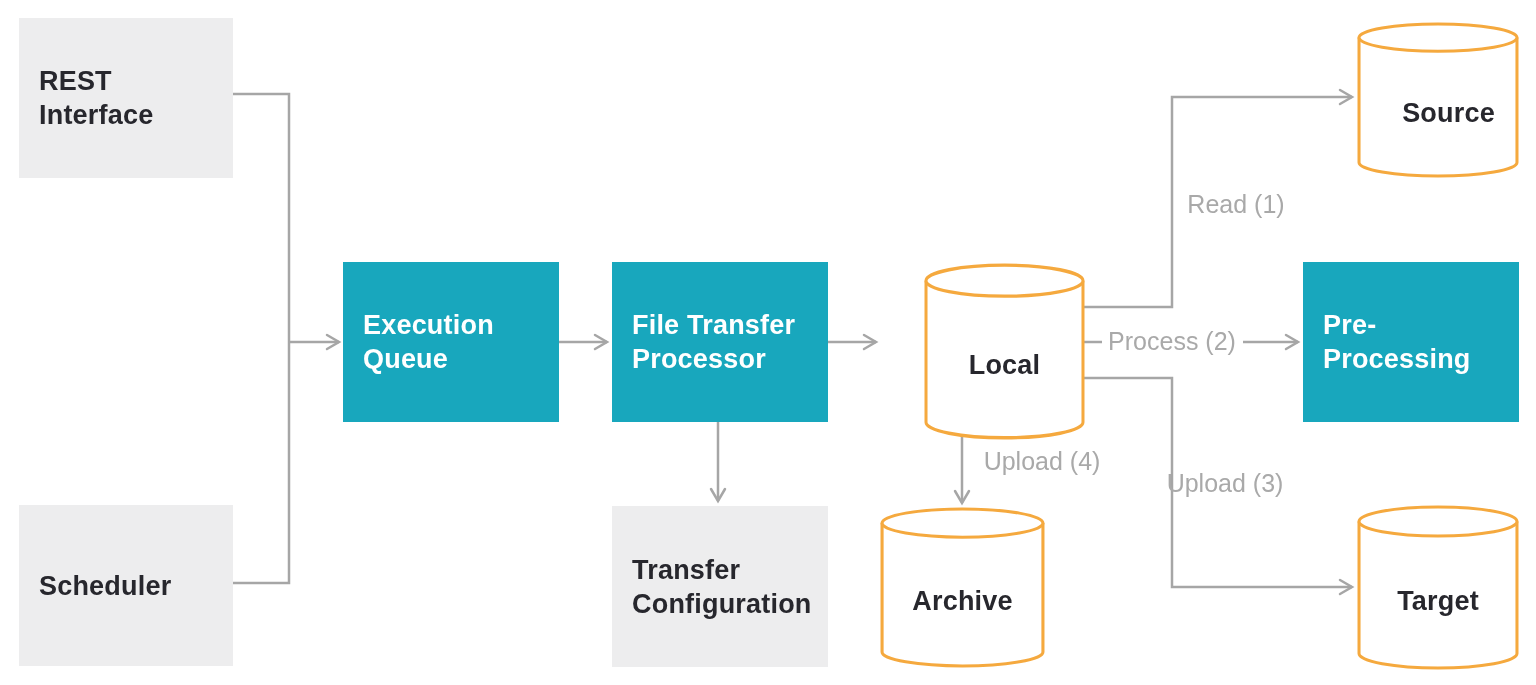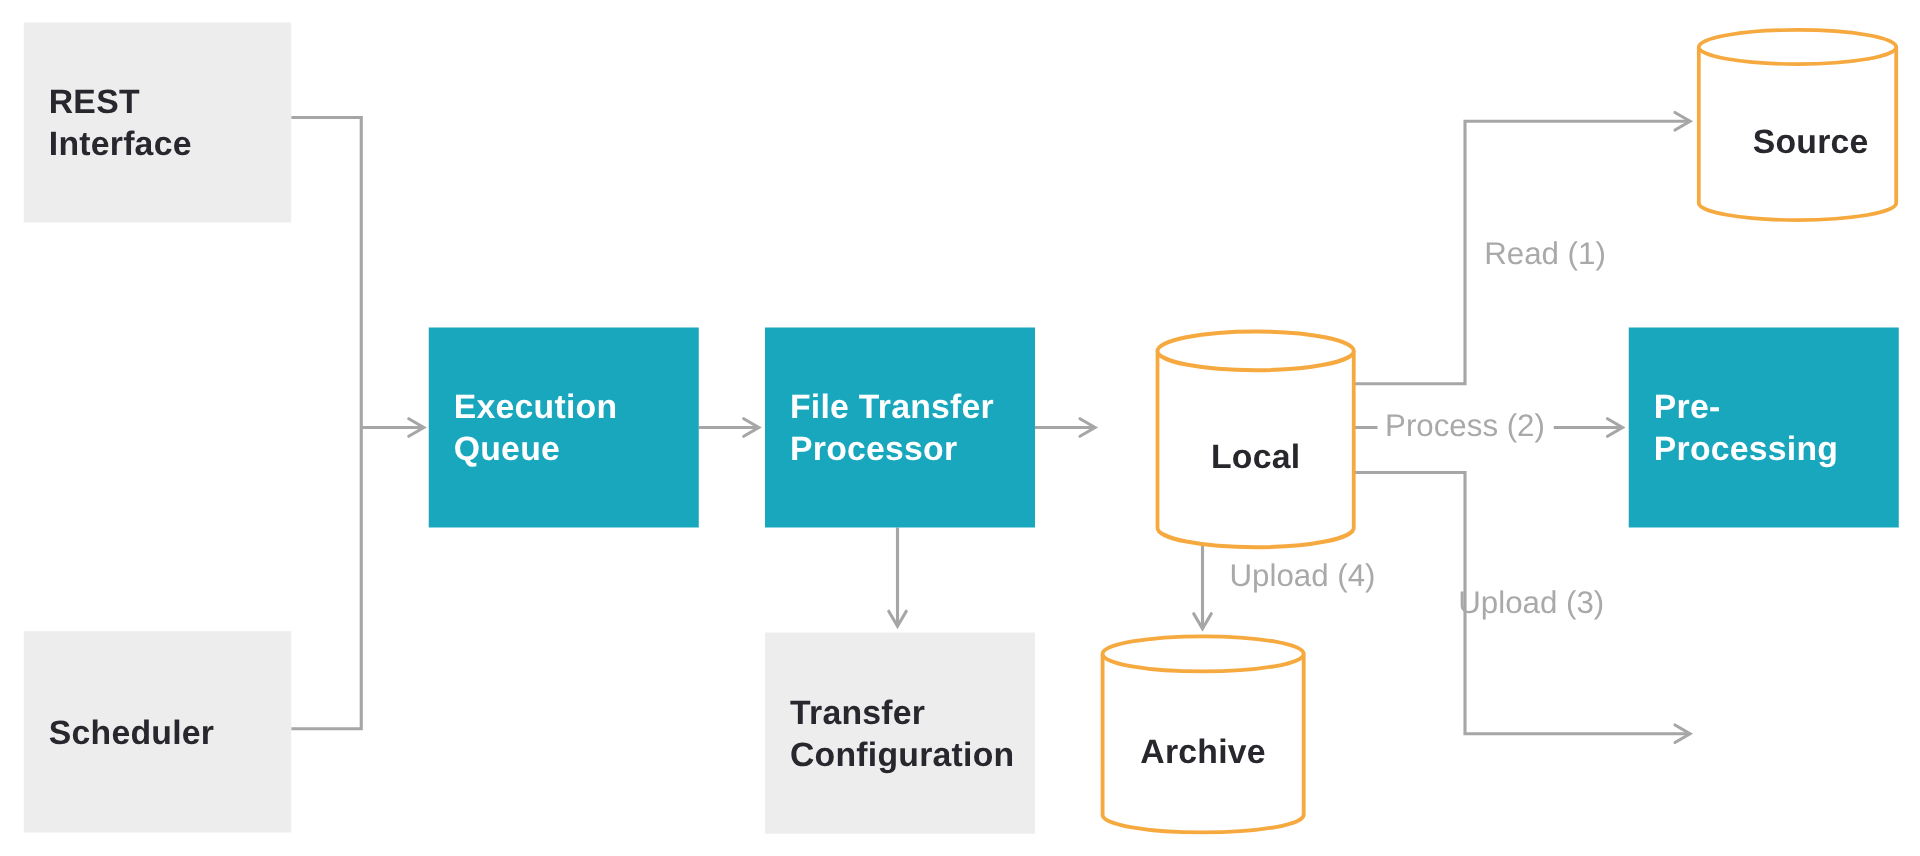--- a/index.html
+++ b/index.html
@@ -155,20 +155,27 @@
   </div>
 
   <div class="node cyl" style="left:1357px; top:22px; width:162px; height:156px;padding-left:21px;">
     <svg class="cyl-svg" viewBox="0 0 160 160" preserveAspectRatio="none" xmlns="http://www.w3.org/2000/svg">
       <path class="cyl-body" d="M2,16 L2,144 A78,14 0 0 0 158,144 L158,16"></path>
       <ellipse class="cyl-top" cx="80" cy="16" rx="78" ry="14"></ellipse>
     </svg>
     <span class="node-label">Source</span>
   </div>
 
+  <div class="node cyl" style="left:1357px; top:505px; width:162px; height:165px;">
+    <svg class="cyl-svg" viewBox="0 0 160 160" preserveAspectRatio="none" xmlns="http://www.w3.org/2000/svg">
+      <path class="cyl-body" d="M2,16 L2,144 A78,14 0 0 0 158,144 L158,16"></path>
+      <ellipse class="cyl-top" cx="80" cy="16" rx="78" ry="14"></ellipse>
+    </svg>
+    <span class="node-label">Target</span>
+  </div>
 
   <div class="edge-label" style="left:1236px; top:204px;">Read (1)</div>
 
   <div class="edge-label" style="left:1172px; top:341px;">Process (2)</div>
 
   <div class="edge-label" style="left:1225px; top:483px;">Upload (3)</div>
 
   <div class="edge-label" style="left:1042px; top:461px;">Upload (4)</div>
 
 </div>

